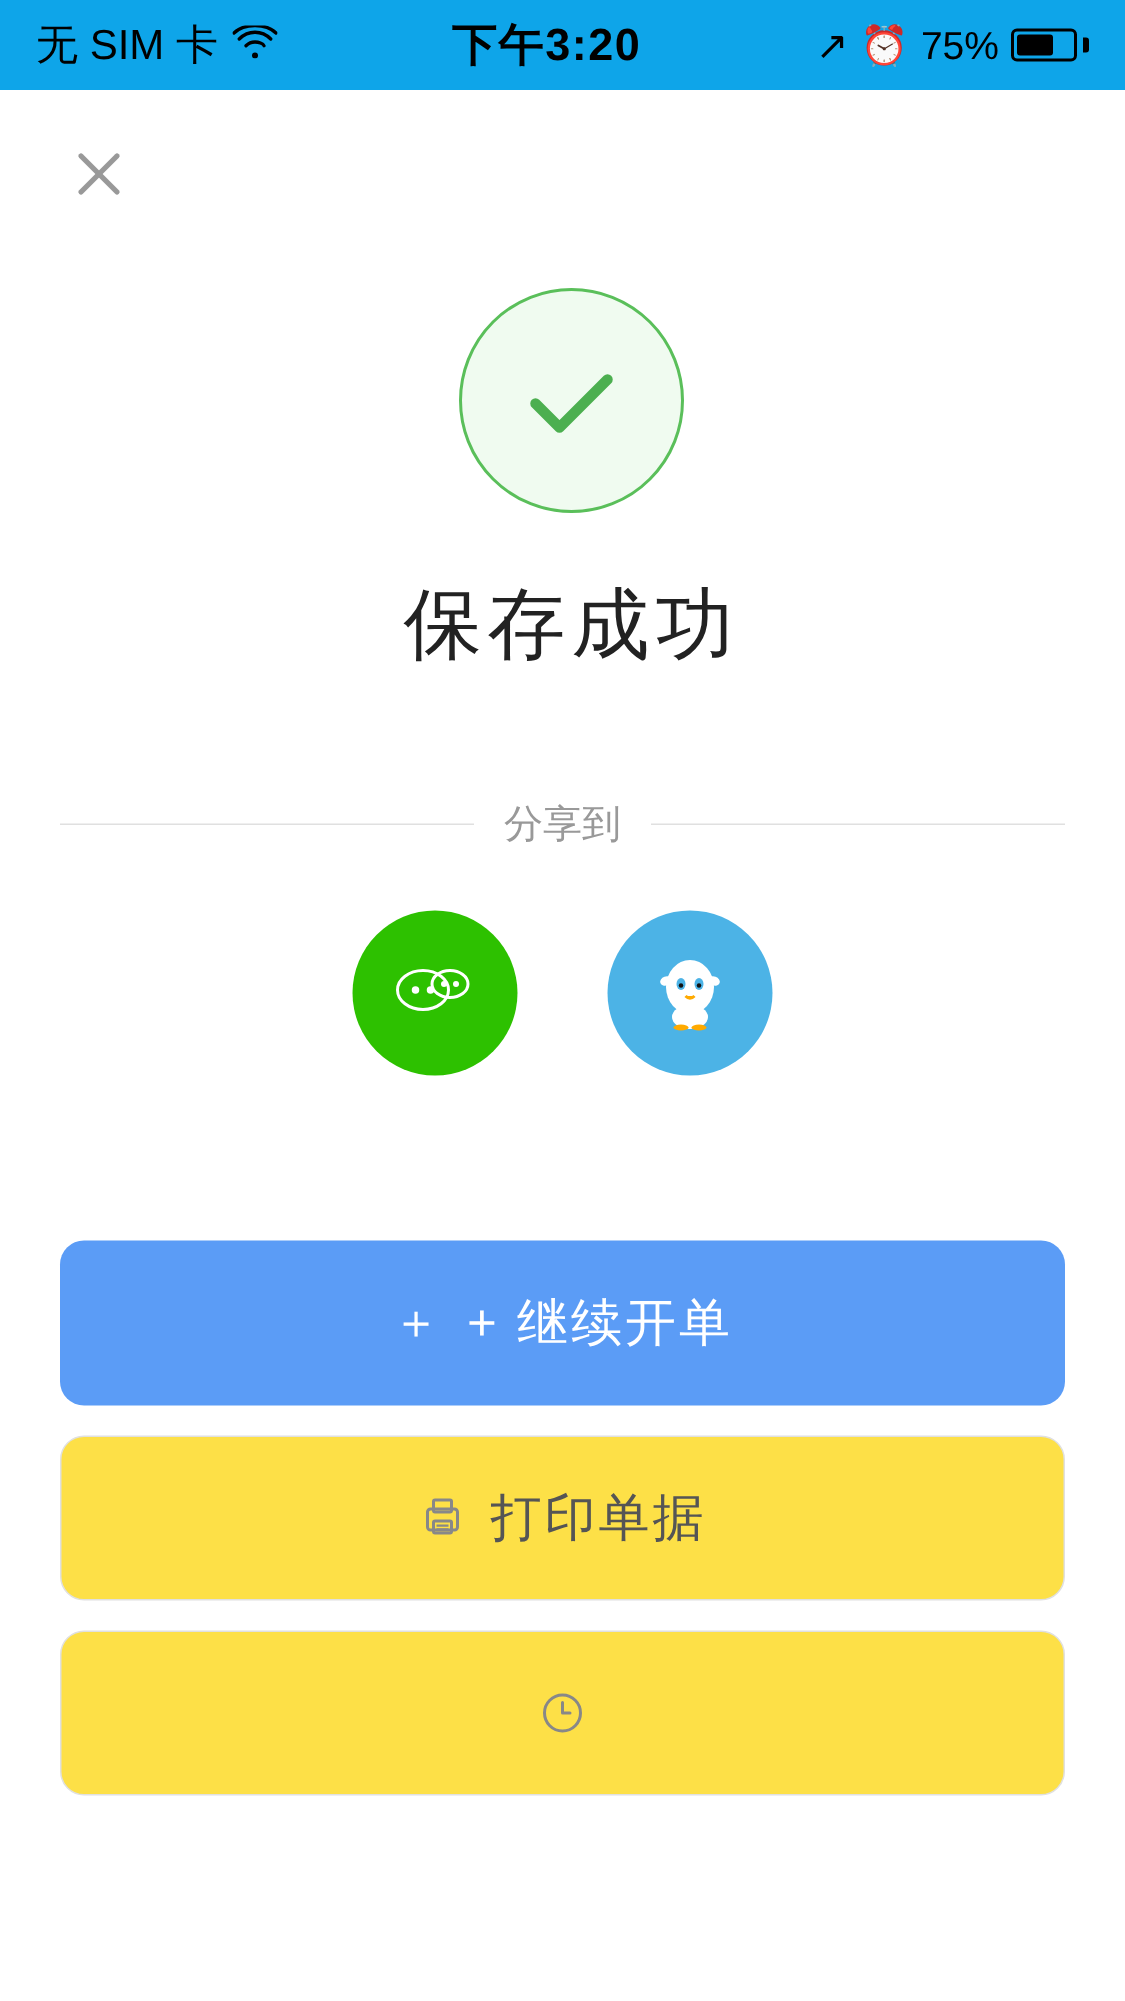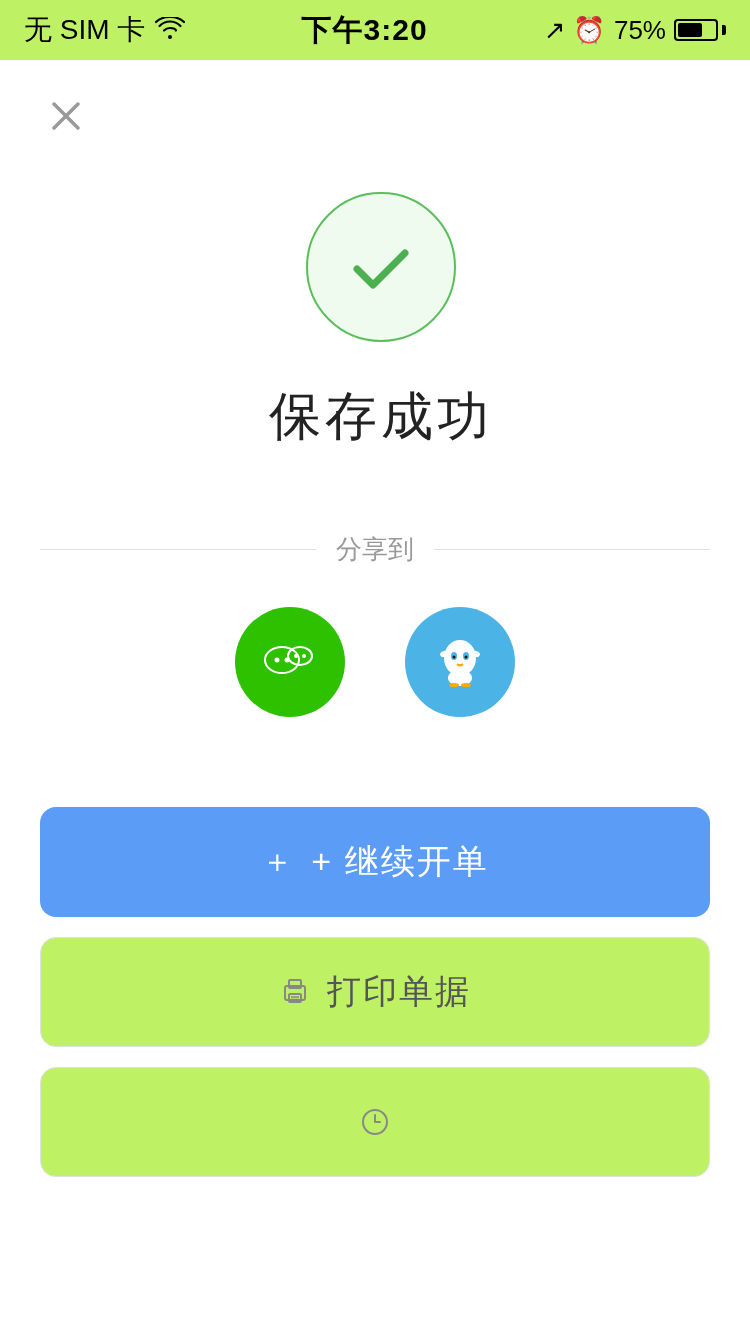--- a/index.html
+++ b/index.html
@@ -15,21 +15,21 @@
     }
 
     
     .status-bar {
       width: 100%;
       height: 60px;
       display: flex;
       align-items: center;
       justify-content: space-between;
       padding: 0 24px;
-      background: #bef264;
+      background: #0ea5e9;
     }
 
     .status-left {
       display: flex;
       align-items: center;
       gap: 10px;
       font-size: 28px;
       font-weight: 500;
       color: #000;
     }
@@ -134,21 +134,21 @@
       font-size: 52px;
       font-weight: 500;
       color: #222;
       letter-spacing: 4px;
       margin-bottom: 50px;
     }
 
     
     .share-section {
       width: 100%;
-      padding: 0 40px 40px 40px;
+      padding: 0 40px 60px 40px;
     }
 
     .share-divider-row {
       display: flex;
       align-items: center;
       gap: 20px;
       margin-bottom: 40px;
     }
 
     .share-divider-line {
@@ -212,21 +212,21 @@
       cursor: pointer;
       font-size: 34px;
       color: #fff;
       font-family: inherit;
       letter-spacing: 2px;
     }
 
     .btn-secondary {
       width: 100%;
       height: 110px;
-      background: #bef264;
+      background: #fde047;
       border: 1px solid #e0e0e0;
       border-radius: 16px;
       display: flex;
       align-items: center;
       justify-content: center;
       gap: 16px;
       cursor: pointer;
       font-size: 34px;
       color: #555;
       font-family: inherit;

